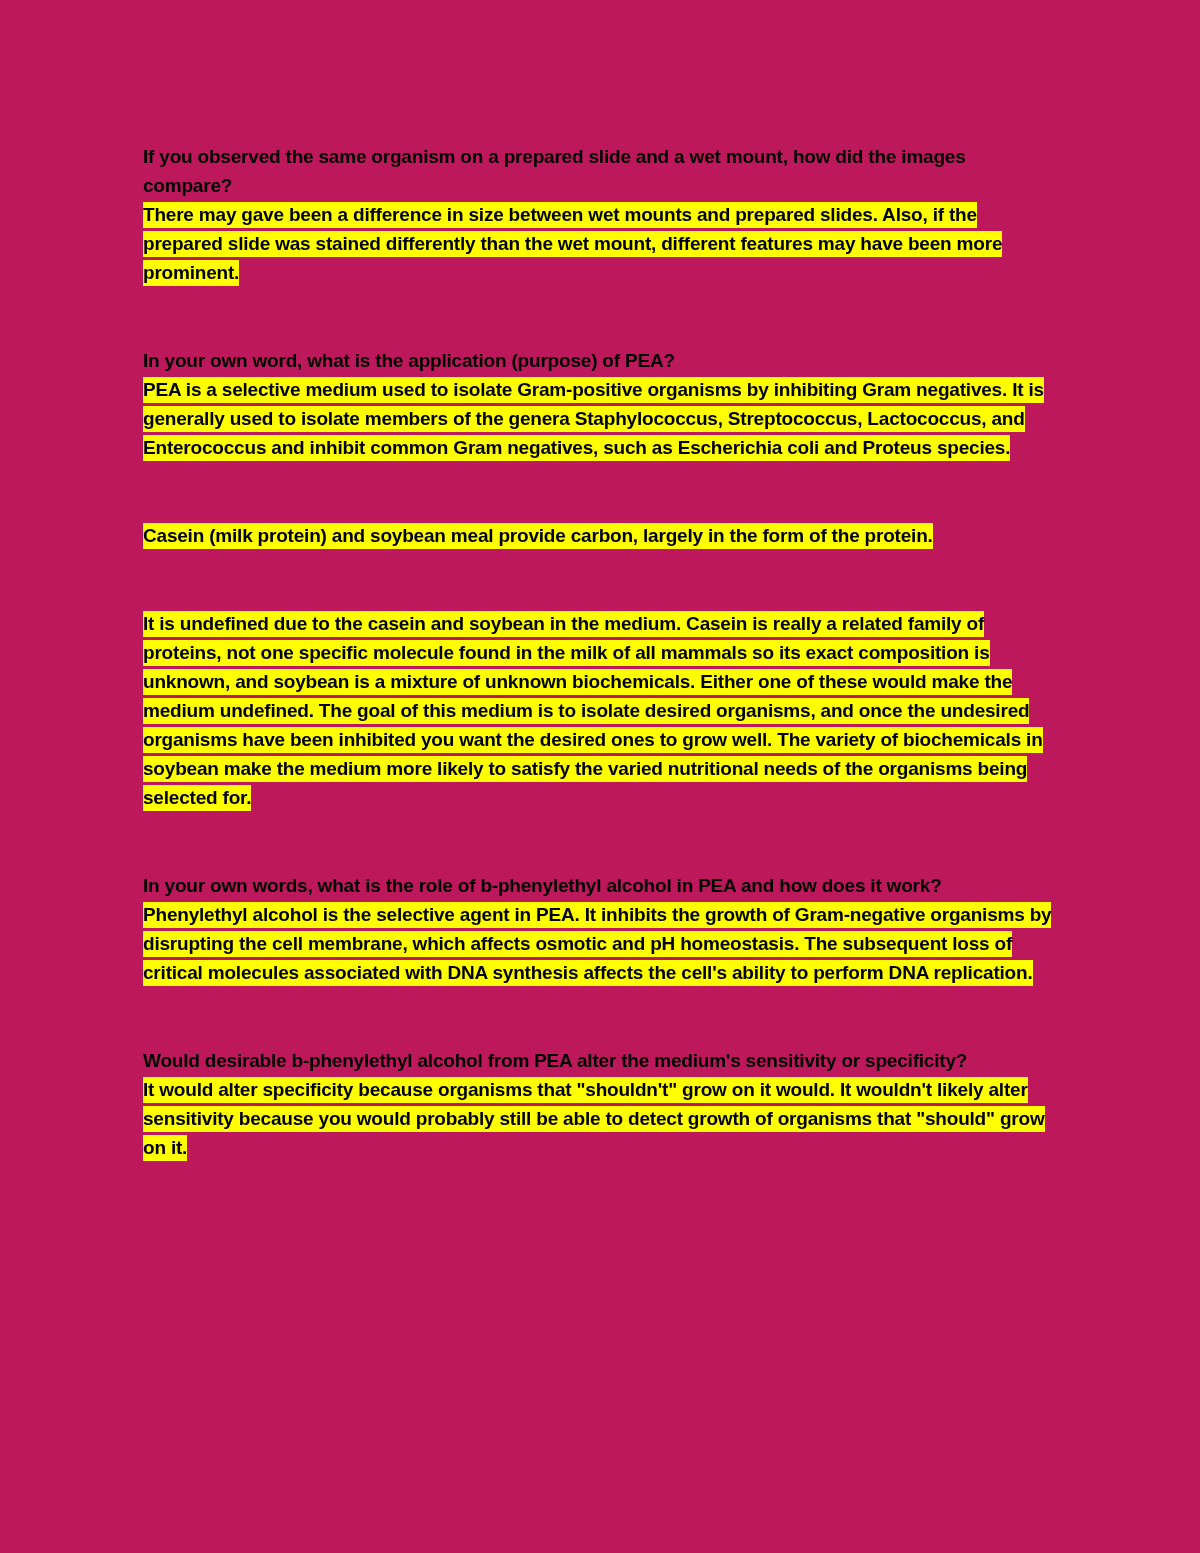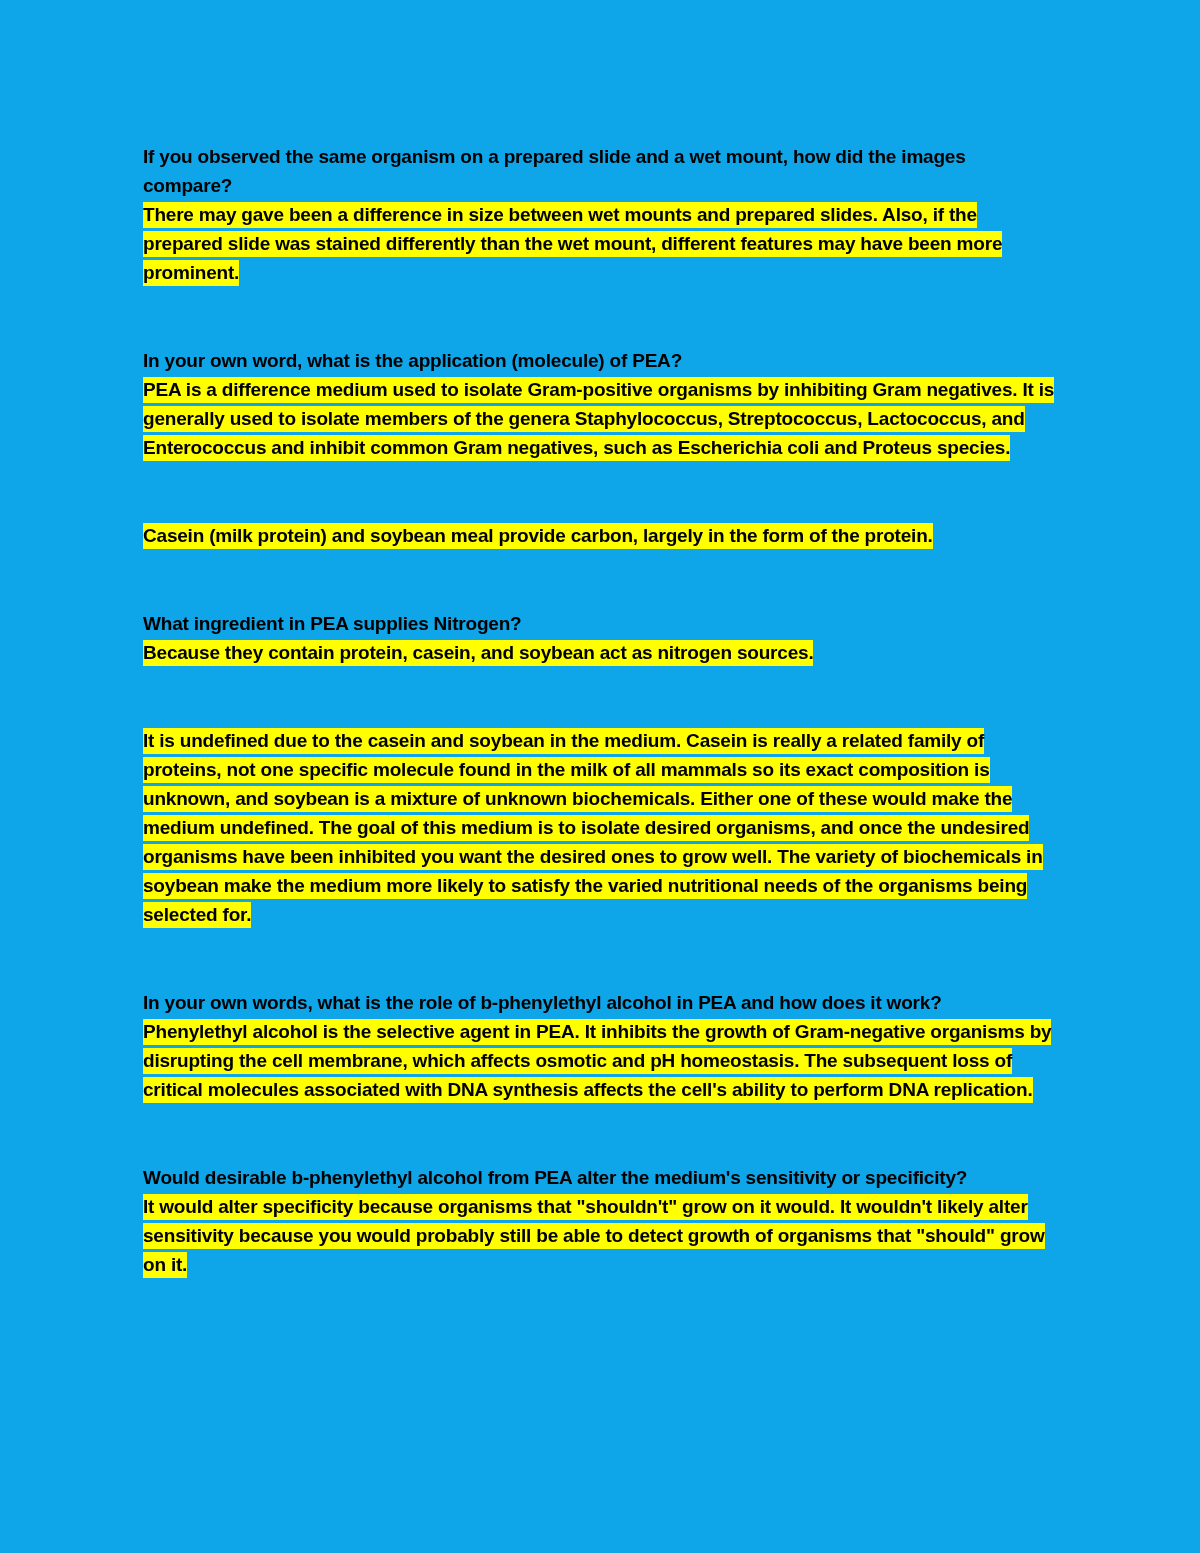--- a/index.html
+++ b/index.html
@@ -3,21 +3,21 @@
 <meta charset="utf-8">
 <style>
   * { margin: 0; padding: 0; box-sizing: border-box; }
   html, body {
     background: #ffffff;
     font-family: "Liberation Sans", "DejaVu Sans", sans-serif;
   }
   .page {
     width: 1200px;
     height: 1553px;
-    background: #0ea5e9;
+    background: #be185d;
     position: relative;
     overflow: hidden;
   }
   .content {
     position: absolute;
     top: 142px;
     left: 143px;
     width: 916px;
   }
   .qa-block {
@@ -49,32 +49,28 @@
 
 <div class="page">
   <div class="content">
 
     <section class="qa-block">
       <p class="question">If you observed the same organism on a prepared slide and a wet mount, how did the images compare?</p>
       <p class="answer"><mark>There may gave been a difference in size between wet mounts and prepared slides. Also, if the prepared slide was stained differently than the wet mount, different features may have been more prominent.</mark></p>
     </section>
 
     <section class="qa-block">
-      <p class="question">In your own word, what is the application (molecule) of PEA?</p>
-      <p class="answer"><mark>PEA is a difference medium used to isolate Gram-positive organisms by inhibiting Gram negatives. It is generally used to isolate members of the genera Staphylococcus, Streptococcus, Lactococcus, and Enterococcus and inhibit common Gram negatives, such as Escherichia coli and Proteus species.</mark></p>
+      <p class="question">In your own word, what is the application (purpose) of PEA?</p>
+      <p class="answer"><mark>PEA is a selective medium used to isolate Gram-positive organisms by inhibiting Gram negatives. It is generally used to isolate members of the genera Staphylococcus, Streptococcus, Lactococcus, and Enterococcus and inhibit common Gram negatives, such as Escherichia coli and Proteus species.</mark></p>
     </section>
 
     <section class="qa-block">
       <p class="answer"><mark>Casein (milk protein) and soybean meal provide carbon, largely in the form of the protein.</mark></p>
     </section>
 
-    <section class="qa-block">
-      <p class="question">What ingredient in PEA supplies Nitrogen?</p>
-      <p class="answer"><mark>Because they contain protein, casein, and soybean act as nitrogen sources.</mark></p>
-    </section>
 
     <section class="qa-block">
       <p class="answer"><mark>It is undefined due to the casein and soybean in the medium. Casein is really a related family of proteins, not one specific molecule found in the milk of all mammals so its exact composition is unknown, and soybean is a mixture of unknown biochemicals. Either one of these would make the medium undefined. The goal of this medium is to isolate desired organisms, and once the undesired organisms have been inhibited you want the desired ones to grow well. The variety of biochemicals in soybean make the medium more likely to satisfy the varied nutritional needs of the organisms being selected for.</mark></p>
     </section>
 
     <section class="qa-block">
       <p class="question">In your own words, what is the role of b-phenylethyl alcohol in PEA and how does it work?</p>
       <p class="answer"><mark>Phenylethyl alcohol is the selective agent in PEA. It inhibits the growth of Gram-negative organisms by disrupting the cell membrane, which affects osmotic and pH homeostasis. The subsequent loss of critical molecules associated with DNA synthesis affects the cell's ability to perform DNA replication.</mark></p>
     </section>
 

